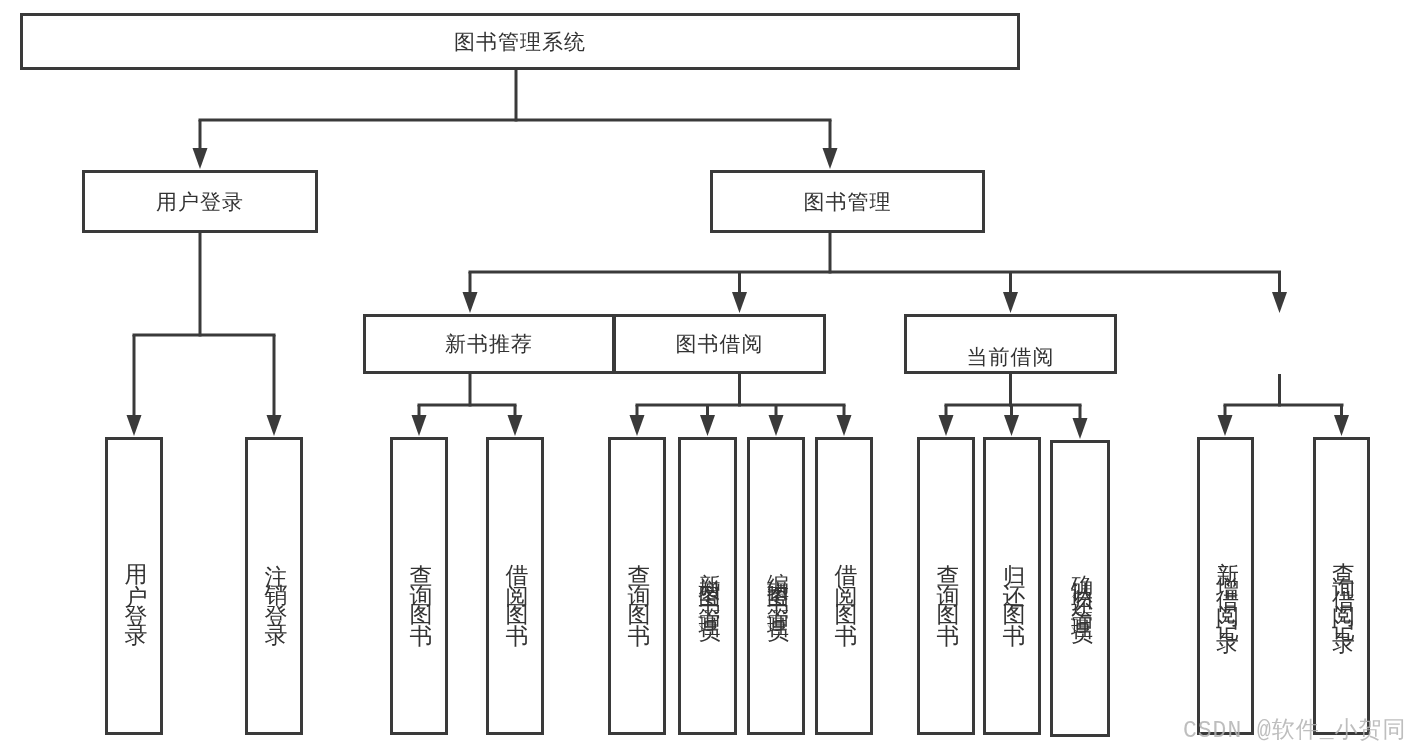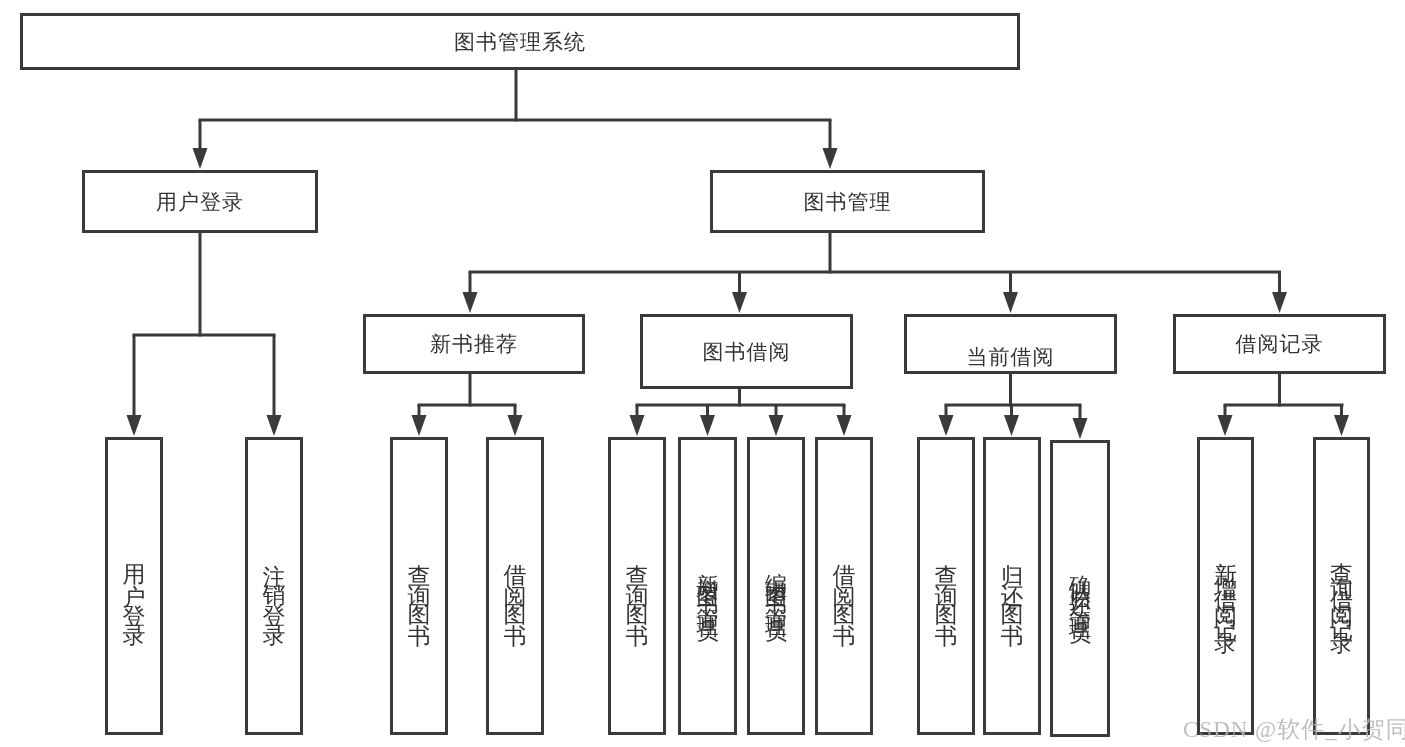--- a/index.html
+++ b/index.html
@@ -2,21 +2,21 @@
 <html><head>
 <meta charset="utf-8">
 <style>
   html, body { margin: 0; padding: 0; background: #ffffff; }
   #canvas {
     position: relative;
     width: 1405px;
     height: 747px;
     background: #ffffff;
     overflow: hidden;
-    font-family: Liberation Serif, serif;
+    font-family: Liberation Mono, monospace;
     color: #333333;
   }
   #connectors {
     position: absolute;
     left: 0; top: 0;
     width: 1405px; height: 747px;
     z-index: 1;
   }
   .node {
     position: absolute;
@@ -129,31 +129,28 @@
     <span>图书管理系统</span>
   </div>
 
   <div class="node" style="left:82px; top:170px; width:236px; height:63px;">
     <span>用户登录</span>
   </div>
   <div class="node" style="left:710px; top:170px; width:275px; height:63px;">
     <span>图书管理</span>
   </div>
 
-  <div class="node" style="left:363px; top:314px; width:222px; height:60px;">
+  <div class="node" style="left:363px; top:314px; width:252px; height:60px;">
     <span>新书推荐</span>
   </div>
-  <div class="node" style="left:640px; top:314px; width:213px; height:75px;text-align:right;">
+  <div class="node" style="left:613px; top:314px; width:213px; height:60px;text-align:right;">
     <span>图书借阅</span>
   </div>
   <div class="node" style="left:904px; top:314px; width:213px; height:60px;align-items:flex-end;">
     <span>当前借阅</span>
-  </div>
-  <div class="node" style="left:1173px; top:314px; width:213px; height:60px;">
-    <span>借阅记录</span>
   </div>
 
   <div class="node leaf" style="left:105px;">
     <span class="len4">用户登录</span>
   </div>
   <div class="node leaf" style="left:245px;">
     <span class="len4">注销登录</span>
   </div>
 
   <div class="node leaf" style="left:390px;">

